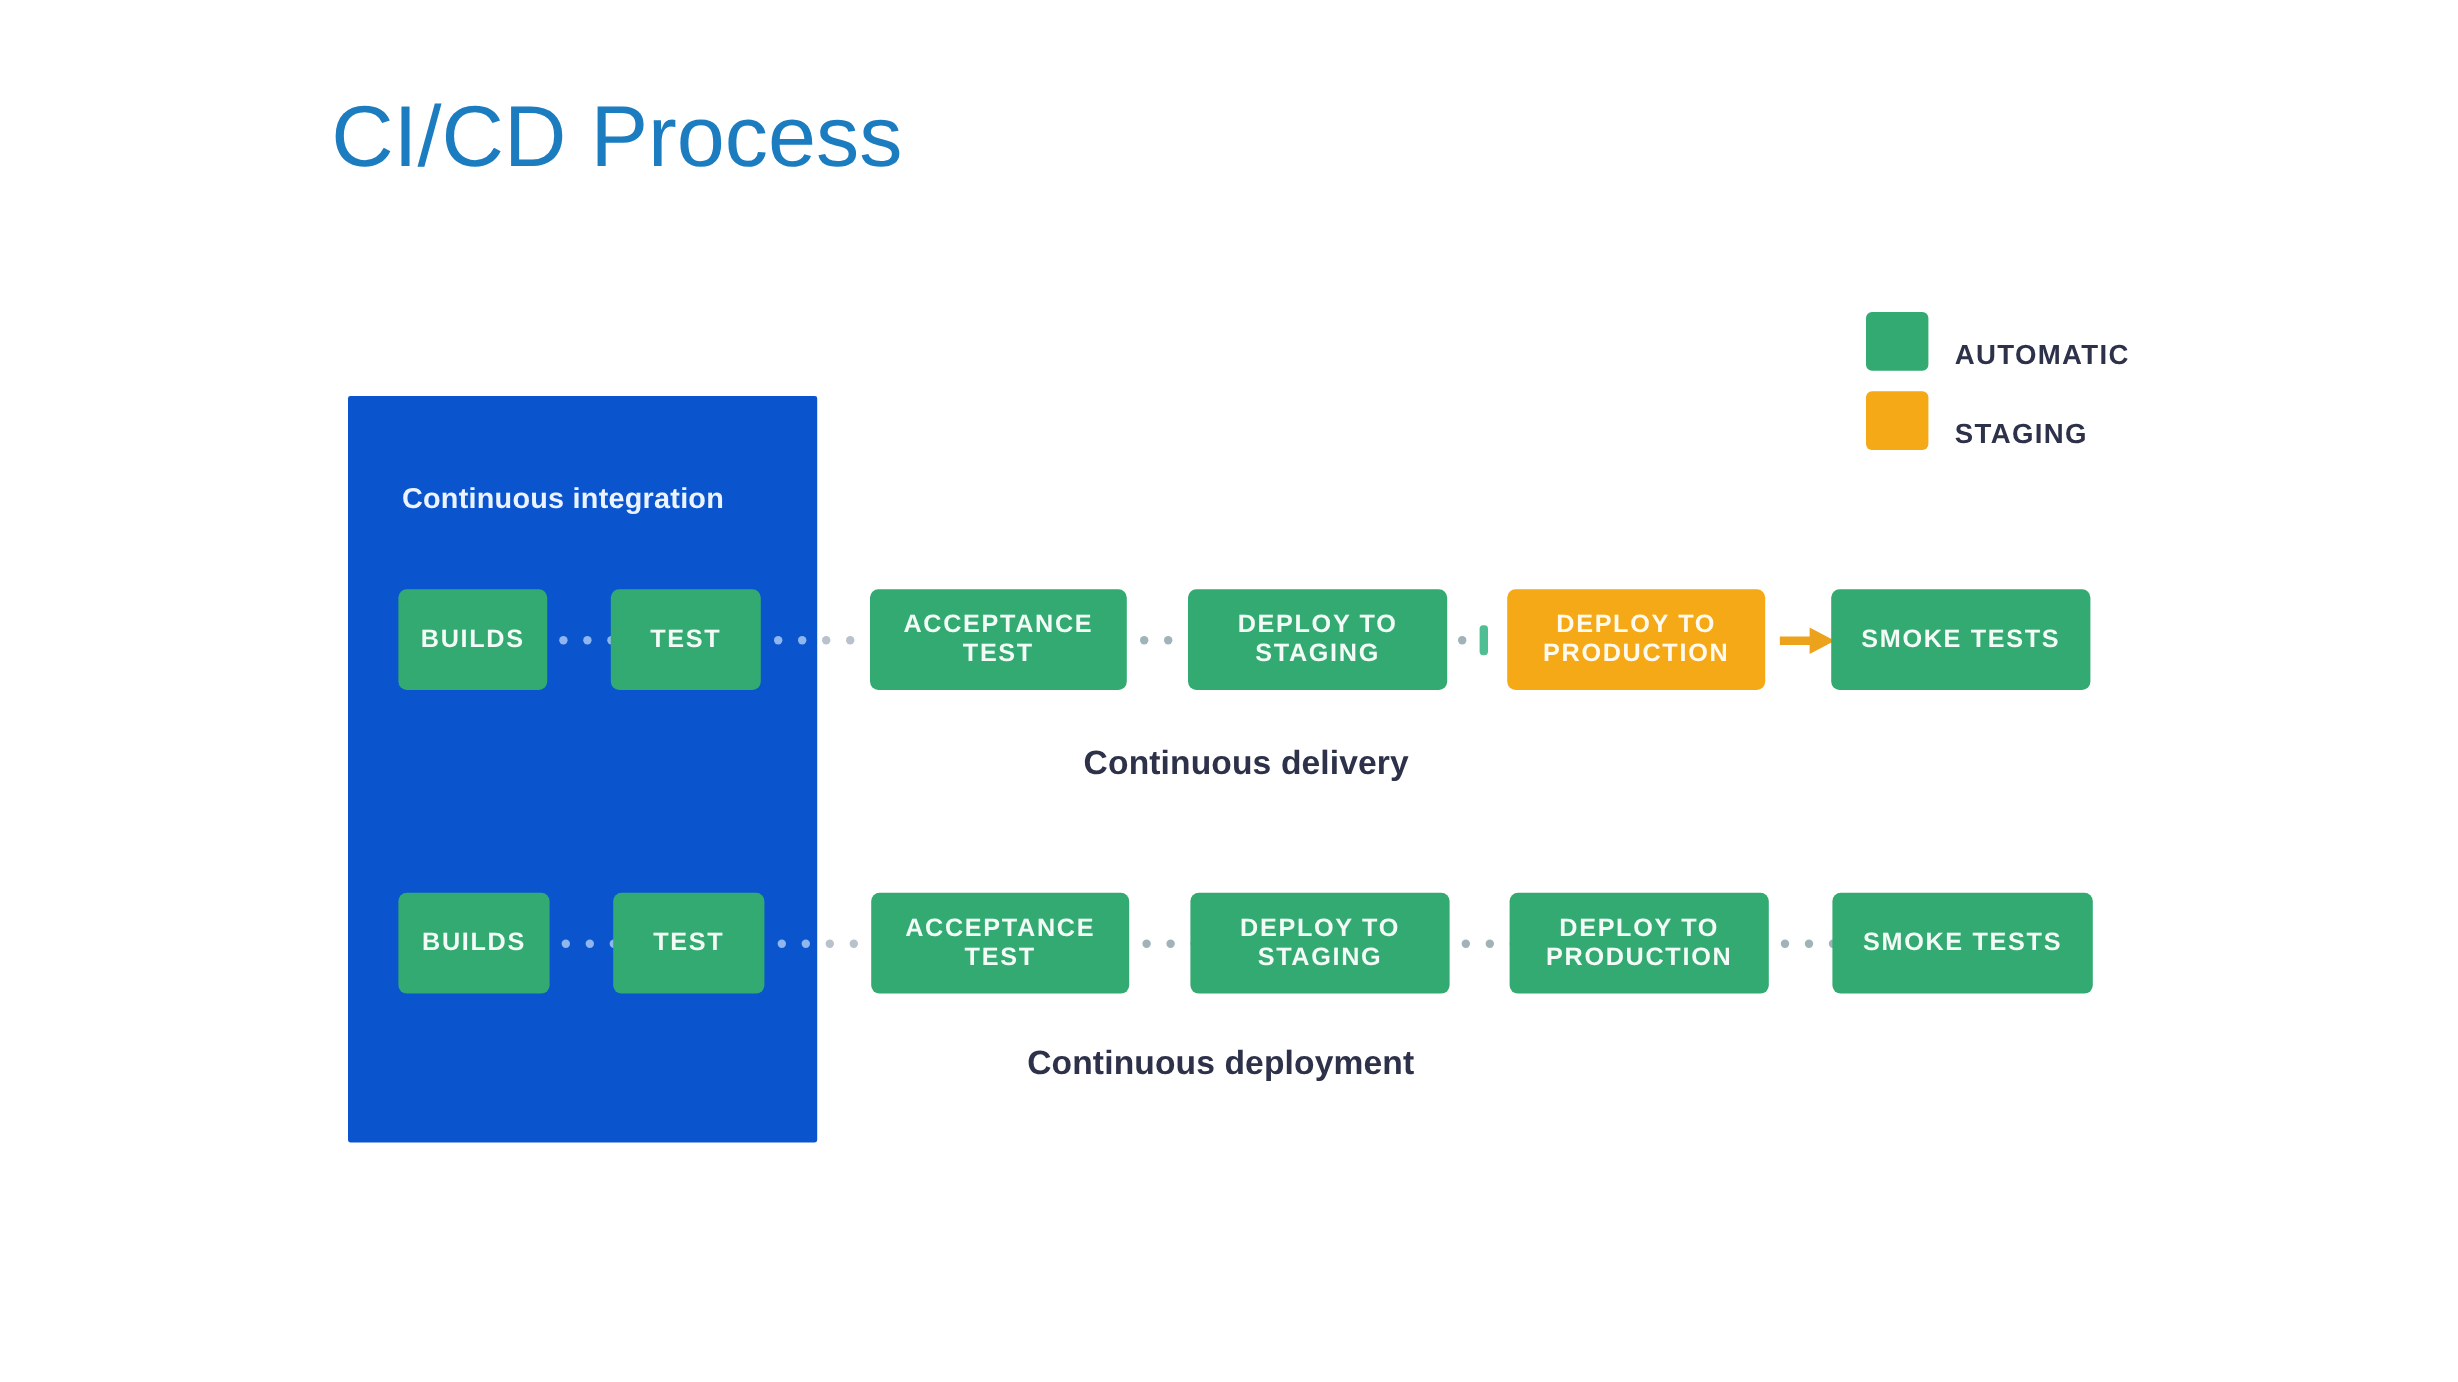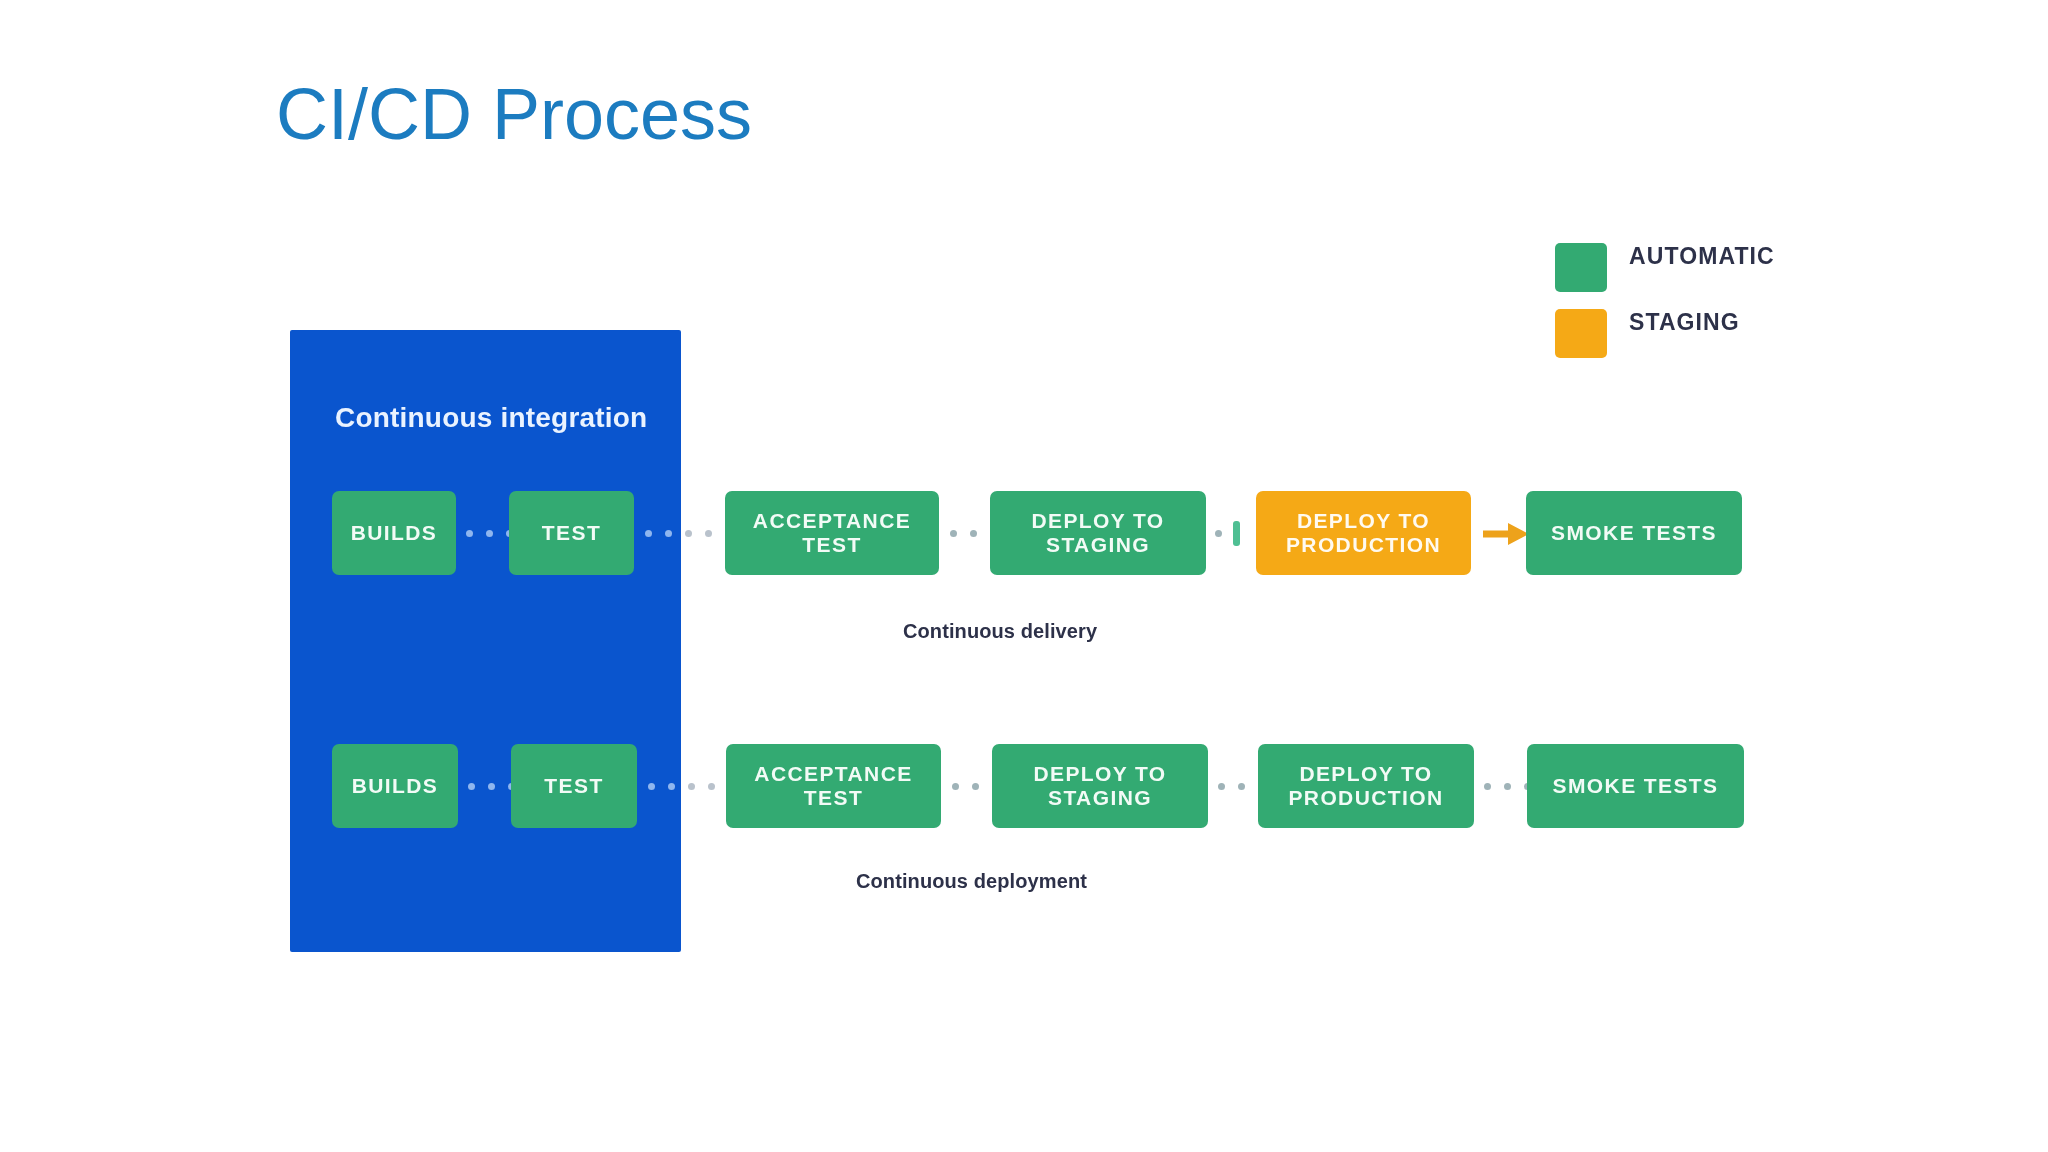--- a/index.html
+++ b/index.html
@@ -29,21 +29,21 @@
   }
 
   
   .legend {
     position: absolute;
     left: 1555px;
     top: 243px;
   }
   .legend-row {
     display: flex;
-    align-items: flex-start;
+    align-items: flex-end;
     height: 66px;
   }
   .legend-swatch {
     width: 52px;
     height: 49px;
     border-radius: 5px;
     flex: 0 0 auto;
   }
   .legend-swatch.automatic { background: #33aa72; }
   .legend-swatch.manual    { background: #f5a916; }
@@ -64,21 +64,21 @@
     width: 391px;
     height: 622px;
     background: #0a55ce;
     border-radius: 2px;
   }
   .ci-panel-title {
     position: absolute;
     left: 45px;
     top: 72px;
     color: #eaf3ff;
-    font-size: 28px;
+    font-size: 24px;
     font-weight: bold;
     letter-spacing: 0.2px;
     white-space: nowrap;
   }
 
   
   .row {
     position: absolute;
     left: 0;
     height: 84px;
@@ -141,21 +141,21 @@
   .arrow {
     position: absolute;
     top: 30px;
     width: 46px;
     height: 26px;
   }
 
   
   .section-caption {
     position: absolute;
-    font-size: 20px;
+    font-size: 28px;
     font-weight: bold;
     color: #2d3149;
     letter-spacing: 0.1px;
     white-space: nowrap;
   }
   .caption-delivery   { left: 903px; top: 620px; }
   .caption-deployment { left: 856px; top: 870px; }
 </style>
 </head>
 <body>

